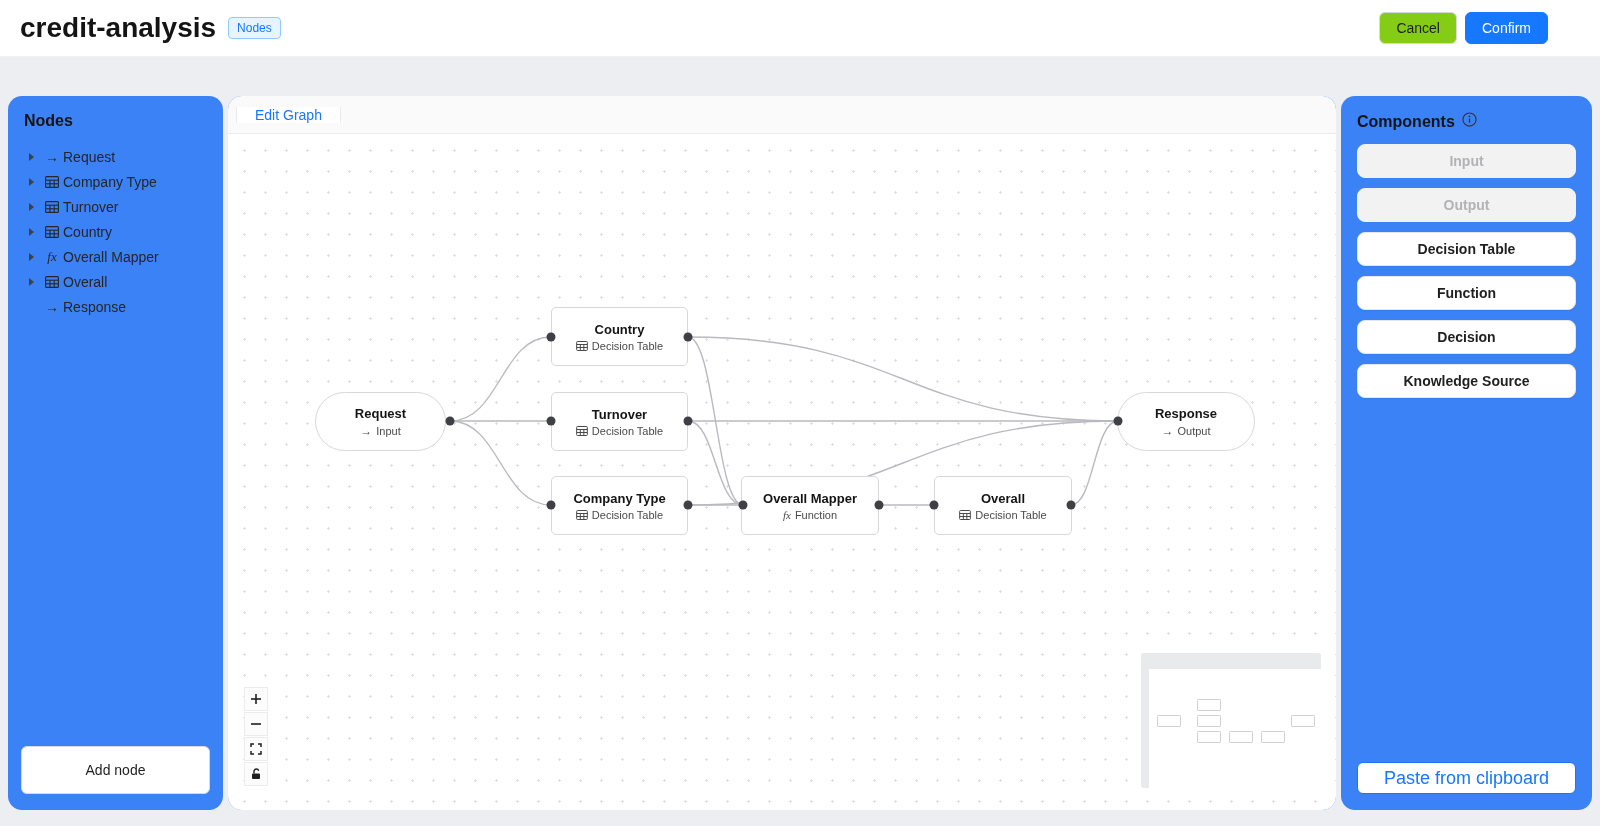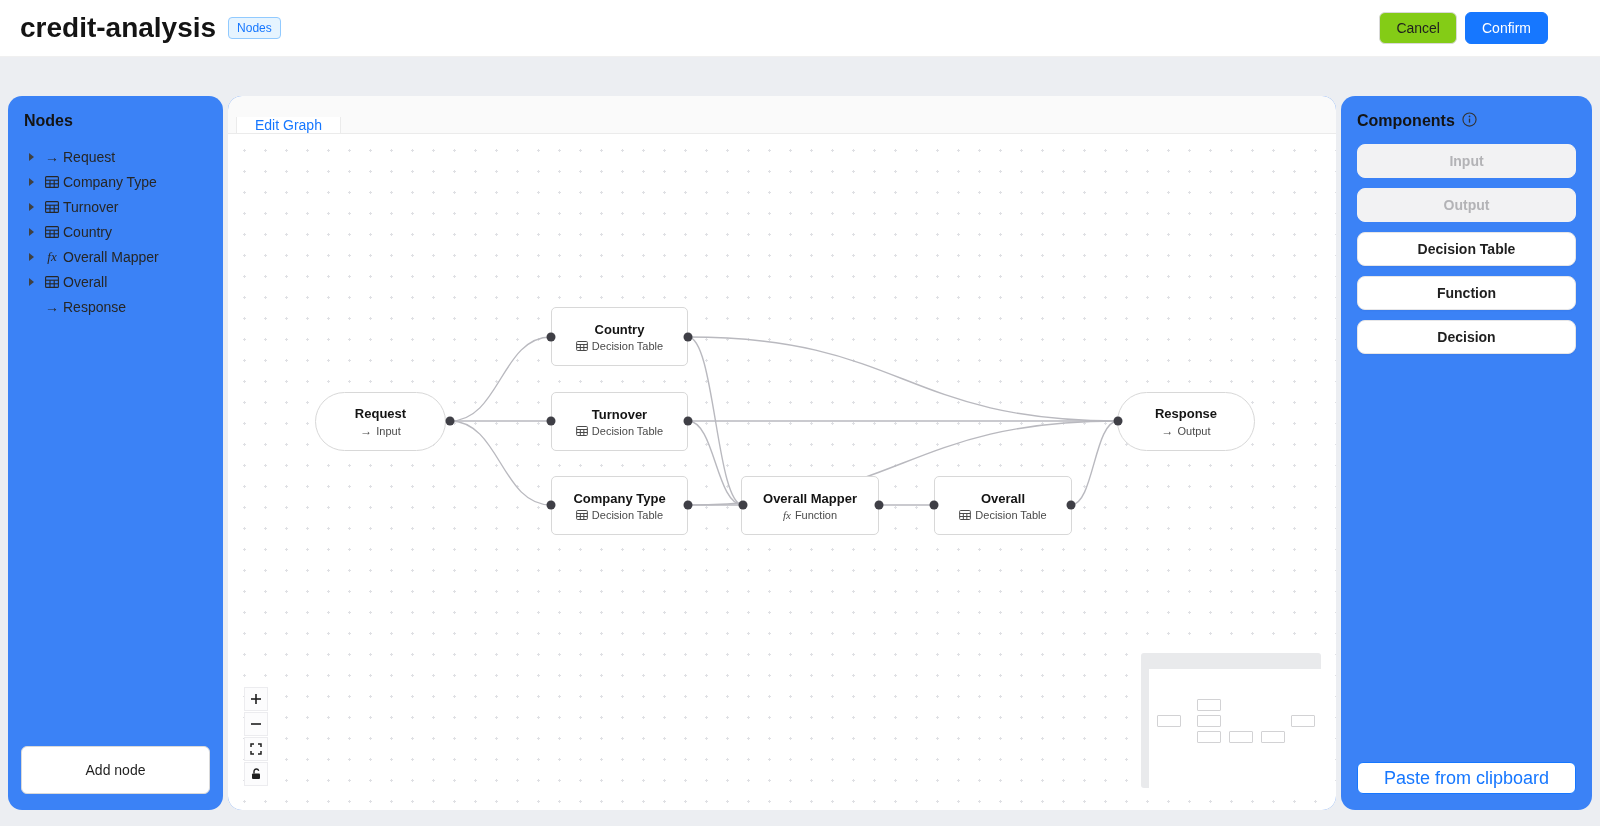--- a/index.html
+++ b/index.html
@@ -32,21 +32,21 @@
   .caret.empty i { border-left-color:transparent; }
   .ticon { width:22px; display:flex; align-items:center; justify-content:center; color:#262626; }
   .fx { font-style:italic; font-family:"Liberation Serif", serif; font-size:13px; font-weight:400; }
   .arrow-glyph { font-size:14px; }
   .add-node { width:100%; height:48px; background:#fff; border:1px solid #d9d9d9; border-radius:6px;
               font-family:inherit; font-size:14px; color:#1f1f1f; cursor:pointer; }
 
   
   .canvas-panel { flex:1; display:flex; flex-direction:column; overflow:hidden; }
   .tabbar { height:38px; background:#fafafa; border-bottom:1px solid #ebebeb; border-radius:6px 6px 0 0;
-            display:flex; align-items:flex-end; padding-left:8px; }
+            display:flex; align-items:center; padding-left:8px; }
   .tab { background:#fff; color:#1677ff; font-size:14px; display:flex; align-items:center;
          padding:0 18px; border-right:1px solid #ebebeb; border-left:1px solid #ebebeb; cursor:pointer; }
   .canvas { position:relative; flex:1; background:#fff; border-radius:0 0 6px 6px;
             background-image:radial-gradient(circle, #dfe0e4 1px, transparent 1.3px);
             background-size:21px 21px; background-position:6px 6px; overflow:hidden; }
   .layer { position:absolute; left:0; top:0; }
   .edges { z-index:1; }
   .portsvg { z-index:3; pointer-events:none; }
   .gnode { position:absolute; z-index:2; height:59px; background:#fff; border:1px solid #d8d8d8;
            border-radius:5px; display:flex; flex-direction:column; align-items:center; justify-content:center;
@@ -64,21 +64,21 @@
   .zbtn svg { display:block; }
 
   
   .minimap { position:absolute; right:15px; bottom:22px; width:180px; height:135px;
              background:#e9eaec; border-radius:3px; z-index:4; }
   .mm-view { position:absolute; left:8px; top:16px; width:172px; height:119px; background:#fff; }
   .mm-node { position:absolute; width:24px; height:12px; background:#fff; border:1px solid #d2d2d4; border-radius:1px; }
 
   
   .right-panel { width:251px; display:flex; flex-direction:column; padding:16px; }
-  .right-panel h2 { display:flex; align-items:flex-start; gap:7px; padding-bottom:13px; }
+  .right-panel h2 { display:flex; align-items:center; gap:7px; padding-bottom:13px; }
   .comp-btn { width:100%; height:34px; margin-bottom:10px; border-radius:8px; font-family:inherit;
               font-size:14px; font-weight:700; color:#1f1f1f; background:#fff; border:1px solid #e6e6e8;
               box-shadow:0 1px 2px rgba(0,0,0,0.04); cursor:pointer; }
   .comp-btn.disabled { background:#f2f2f3; border-color:#f2f2f3; color:#b3b3b6; box-shadow:none; cursor:default; }
   .spacer { flex:1; }
   .paste-btn { width:100%; height:32px; border-radius:6px; background:#fff; border:1px solid #1677ff;
                color:#1677ff; font-family:inherit; font-size:18px; cursor:pointer; }
 </style>
 </head>
 <body>
@@ -388,17 +388,18 @@
             <circle cx="8" cy="8" r="7" fill="none" stroke="#333" stroke-width="1.2"></circle>
             <circle cx="8" cy="4.7" r="0.9" fill="#333"></circle>
             <line x1="8" y1="7" x2="8" y2="11.4" stroke="#333" stroke-width="1.4"></line>
           </svg></span>
     </h2>
     <button class="comp-btn disabled">Input</button>
     <button class="comp-btn disabled">Output</button>
     <button class="comp-btn">Decision Table</button>
     <button class="comp-btn">Function</button>
     <button class="comp-btn">Decision</button>
+    <button class="comp-btn">Knowledge Source</button>
     <div class="spacer"></div>
     <button class="paste-btn">Paste from clipboard</button>
   </aside>
 
 </div>
 
 </body></html>

